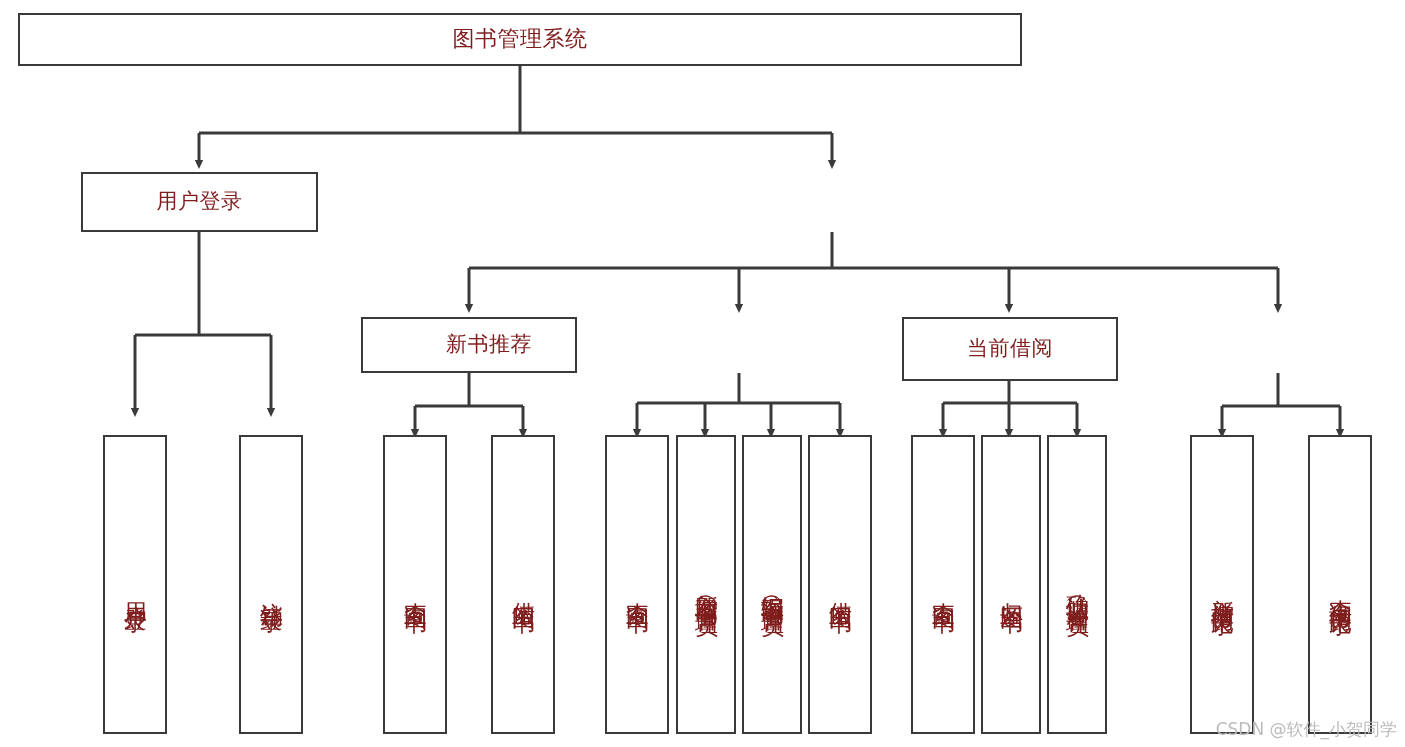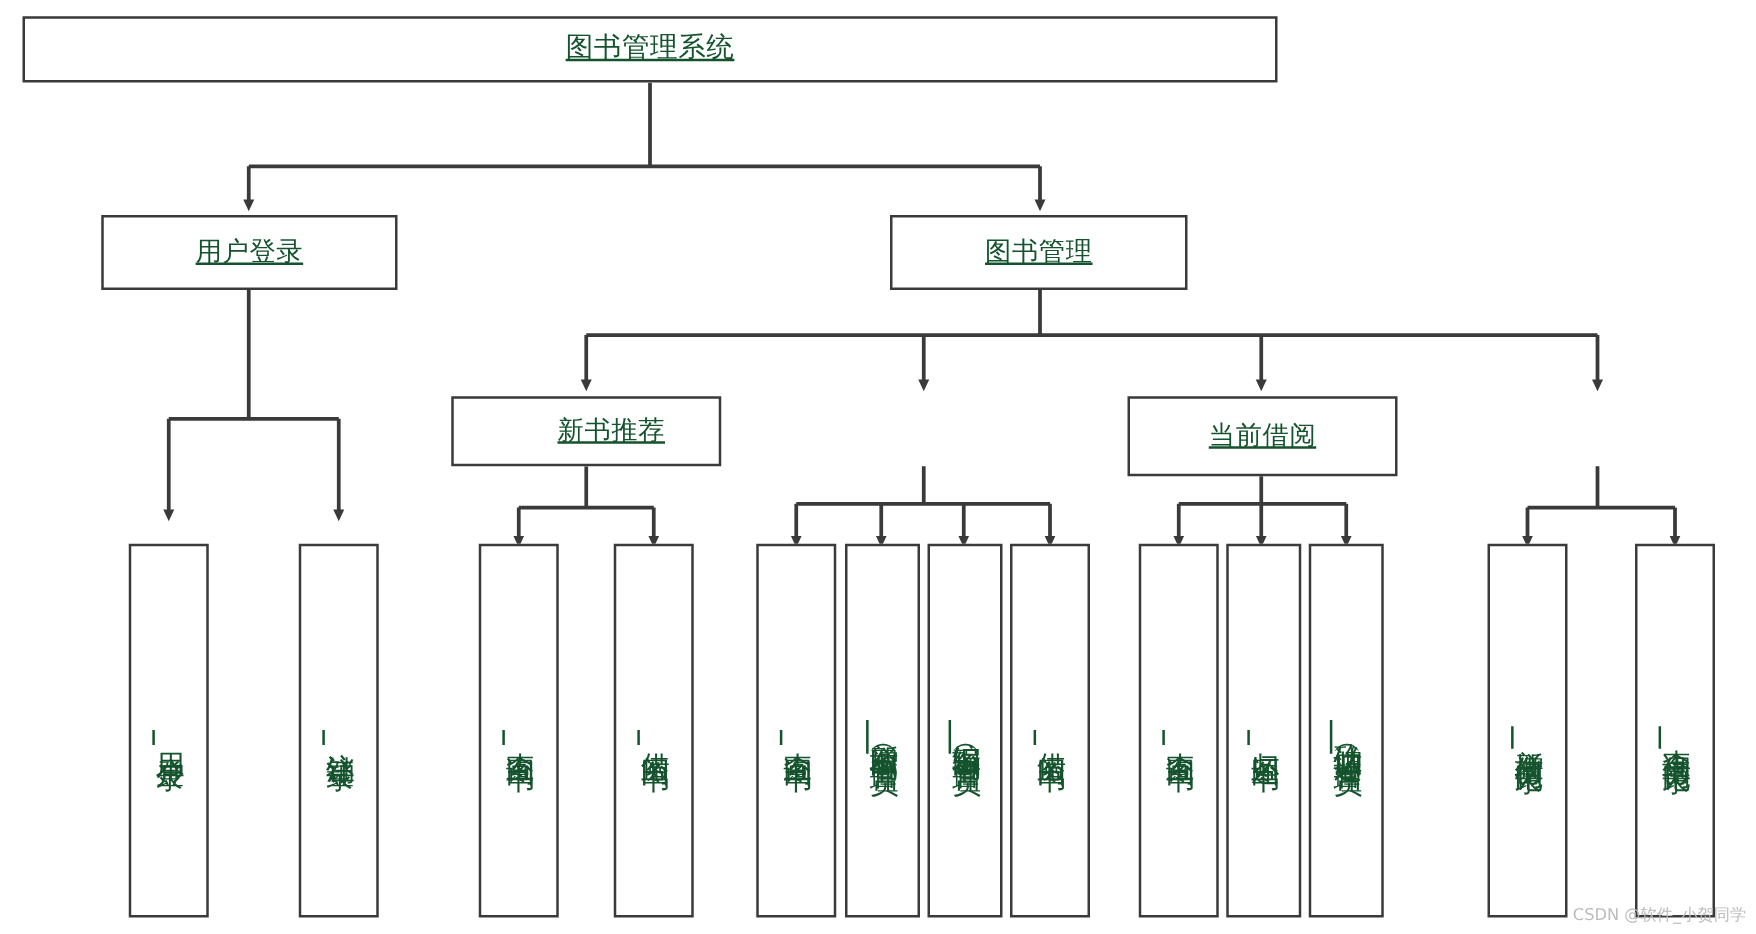--- a/index.html
+++ b/index.html
@@ -27,24 +27,23 @@
     position: absolute;
     box-sizing: border-box;
     background: #ffffff;
     border: 2.5px solid #3a3a3a;
     display: flex;
     align-items: center;
     justify-content: center;
     z-index: 2;
   }
   .node-label {
-    color: #14532d;
+    color: #7f1d1d;
     letter-spacing: 0.5px;
     white-space: nowrap;
-    text-decoration: underline;
   }
   
   .node.h .node-label {
     font-size: 21px;
     line-height: 1.1;
   }
   .node.root .node-label {
     font-size: 22px;
   }
   
@@ -57,21 +56,21 @@
     writing-mode: vertical-rl;
     text-orientation: upright;
     font-size: 23px;
     line-height: 1.12;
     letter-spacing: 3px;
   }
   .watermark {
     position: absolute;
     right: 8px;
     bottom: 6px;
-    font-size: 13px;
+    font-size: 17px;
     color: #bcbcbc;
     white-space: nowrap;
     z-index: 3;
     font-family: "DejaVu Sans", "Liberation Sans", sans-serif;
   }
 </style>
 </head>
 <body>
 
 <div id="canvas">
@@ -127,23 +126,20 @@
   </svg>
 
   <div class="node h root" style="left:18px; top:13px; width:1004px; height:53px;">
     <span class="node-label">图书管理系统</span>
   </div>
 
   <div class="node h" style="left:81px; top:172px; width:237px; height:60px;">
     <span class="node-label">用户登录</span>
   </div>
 
-  <div class="node h" style="left:712px; top:172px; width:238px; height:60px;">
-    <span class="node-label">图书管理</span>
-  </div>
 
   <div class="node h" style="left:361px; top:317px; width:216px; height:56px;padding-left:40px;">
     <span class="node-label">新书推荐</span>
   </div>
 
 
   <div class="node h" style="left:902px; top:317px; width:216px; height:64px;">
     <span class="node-label">当前借阅</span>
   </div>
 

